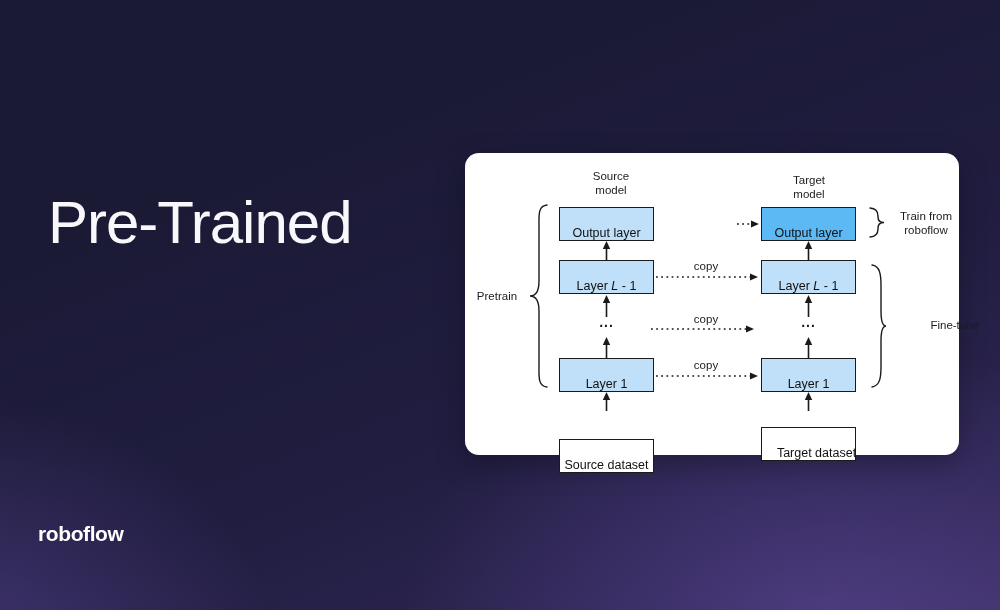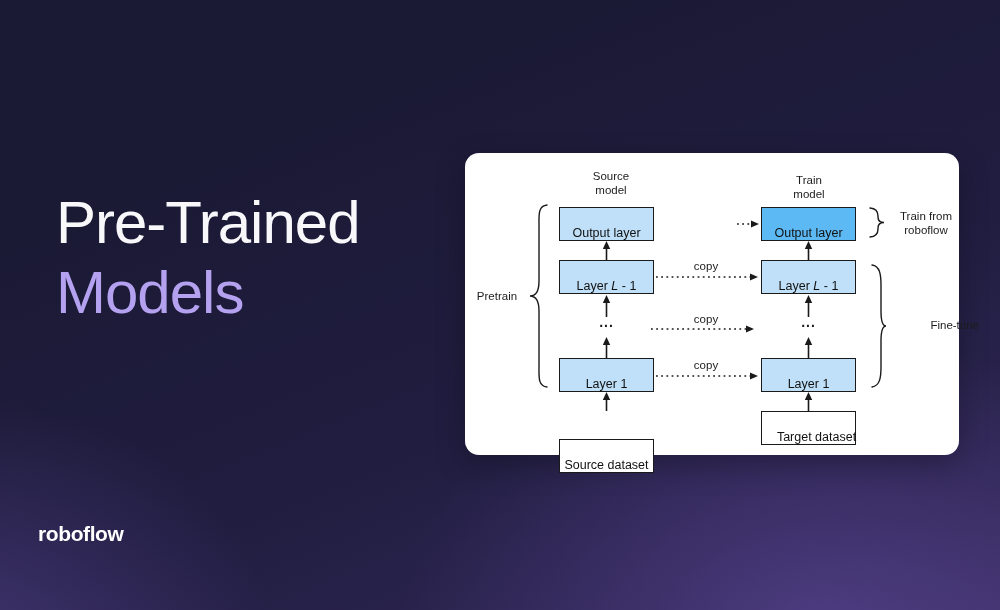--- a/index.html
+++ b/index.html
@@ -9,21 +9,21 @@
   .slide {
     position: relative;
     width: 1000px; height: 610px;
     background:
       radial-gradient(620px 420px at 82% 102%, rgba(120,90,195,0.38), rgba(120,90,195,0) 68%),
       radial-gradient(480px 380px at -4% 106%, rgba(125,95,200,0.34), rgba(125,95,200,0) 65%),
       linear-gradient(158deg, #1b1a35 25%, #201d40 60%, #2e2652 88%, #382c5e 100%);
   }
 
   .title {
-    position: absolute; left: 56px; top: 188px;
+    position: absolute; left: 48px; top: 188px;
     font-size: 60px; line-height: 70px; font-weight: 500;
     letter-spacing: -1px; color: #f8f8fb;
   }
   .title .line2 { color: #b4a2f0; }
 
   .logo {
     position: absolute; left: 38px; top: 522px;
     font-size: 21px; font-weight: 800; letter-spacing: -0.4px;
     color: #ffffff;
   }
@@ -69,21 +69,20 @@
   .brace { stroke-width: 1.4; stroke-linecap: round; }
   svg polygon { fill: #1a1a1a; stroke: none; }
 </style>
 </head>
 <body>
 
 <div class="slide">
 
   <div class="title">
     <div class="line1">Pre-Trained</div>
-    <div class="line2">Models</div>
   </div>
 
   <div class="logo">roboflow</div>
 
   <div class="card">
 
     <svg class="svglayer" viewBox="0 0 494 302">
 
       <g>
           <line class="solidline" x1="141.5" y1="258" x2="141.5" y2="244"></line>
@@ -139,21 +138,21 @@
       <path class="brace" d="M 82 52 C 73 53, 74 62, 74 72 L 74 128 C 74 138, 71 143, 65 143 C 71 143, 74 148, 74 158 L 74 214 C 74 224, 73 233, 82 234"></path>
       <path class="brace" d="M 405 55 C 412 55.5, 413 60, 413 63 L 413 64 C 413 67, 415 69.5, 419 69.5 C 415 69.5, 413 72, 413 75 L 413 76 C 413 79, 412 83.5, 405 84"></path>
       <path class="brace" d="M 407 112 C 415 113, 416 122, 416 132 L 416 158 C 416 168, 418 173, 421 173 C 418 173, 416 178, 416 188 L 416 214 C 416 224, 415 233, 407 234"></path>
     </svg>
 
     <div class="lbl hdr" style="left:96px; top:16px; width:100px;">
       <span>Source</span>
       <span>model</span>
     </div>
     <div class="lbl hdr" style="left:294px; top:20px; width:100px;">
-      <span>Train</span>
+      <span>Target</span>
       <span>model</span>
     </div>
 
     <div class="dbox light colL" style="top:54px;">
       <span>Output layer</span>
     </div>
     <div class="dbox light colL" style="top:107px;">
       <span>Layer </span>
         <i>L</i>
         <span> - 1</span>
@@ -171,21 +170,21 @@
     </div>
     <div class="dbox light colR" style="top:107px;">
       <span>Layer </span>
         <i>L</i>
         <span> - 1</span>
     </div>
     <div class="ellipsis colR">...</div>
     <div class="dbox light colR" style="top:205px;">
       <span>Layer 1</span>
     </div>
-    <div class="dbox plain colR" style="top:258px;padding-left:16px;">
+    <div class="dbox plain colR" style="top:274px;padding-left:16px;">
       <span>Target dataset</span>
     </div>
 
     <div class="lbl" style="left:2px; top:137px; width:60px;">Pretrain</div>
     <div class="lbl" style="left:216px; top:107px; width:50px;">copy</div>
     <div class="lbl" style="left:216px; top:160px; width:50px;">copy</div>
     <div class="lbl" style="left:216px; top:206px; width:50px;">copy</div>
     <div class="lbl" style="left:428px; top:57px; width:66px;">
       <span>Train from</span>
       <span>roboflow</span>

